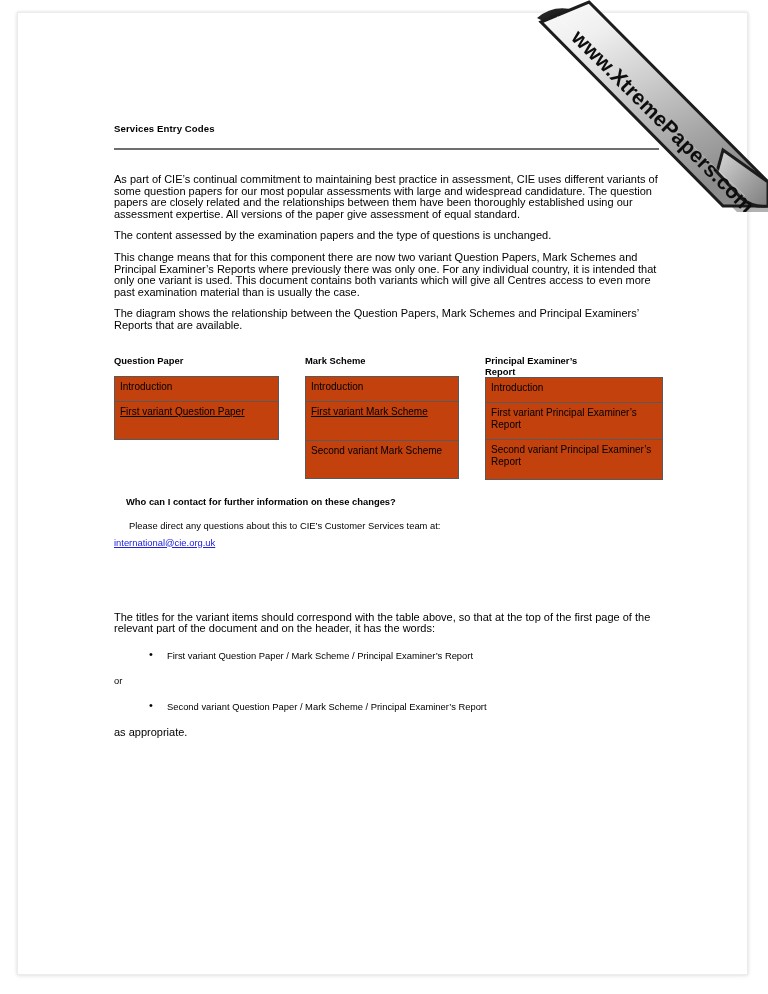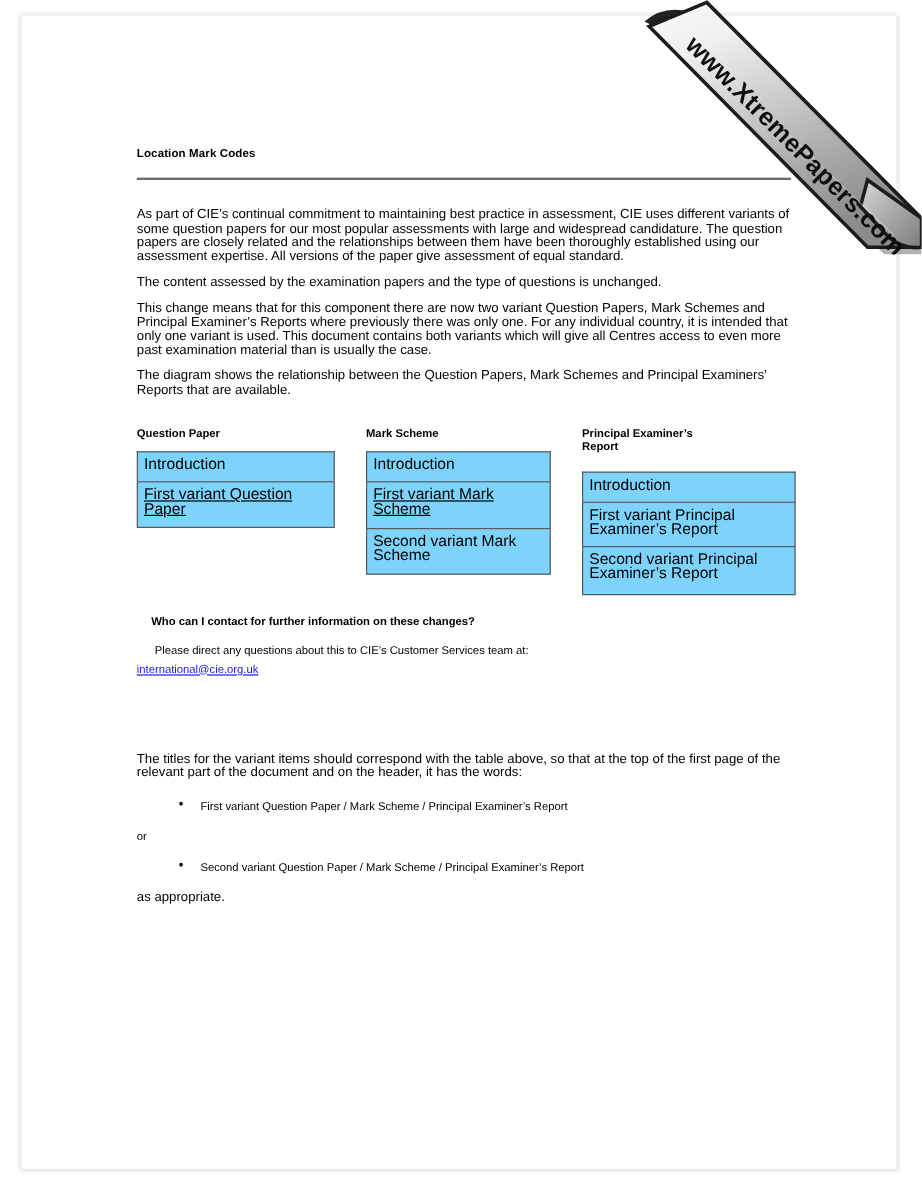--- a/index.html
+++ b/index.html
@@ -81,27 +81,27 @@
   .tbl-col.col-3 { width: 179px; }
 
   .col-head {
     font-size: 9.4px;
     font-weight: bold;
     line-height: 11.4px;
     color: #000;
     margin: 0 0 10px 0;
     min-height: 11.4px;
   }
-  .col-head.two-line { margin-bottom: 16px; }
+  .col-head.two-line { margin-bottom: 0px; }
 
   .cell {
-    background: #7dd3fc;
+    background: #c2410c;
     border: 1px solid #59595c;
     border-bottom: none;
-    font-size: 13px;
+    font-size: 10px;
     line-height: 11.6px;
     color: #000;
     padding: 4px 5px 4px 5px;
     box-sizing: border-box;
   }
   .cell:last-child {
     border-bottom: 1px solid #59595c;
   }
   .cell.h-intro { height: 25px; }
   .cell.h-first { height: 39px; text-decoration: underline; }
@@ -183,21 +183,21 @@
     letter-spacing: 0.2px;
   }
 </style>
 </head>
 <body>
 
 <div id="page-sheet">
 
   <div id="doc-content">
 
-    <div class="doc-title">Location Mark Codes</div>
+    <div class="doc-title">Services Entry Codes</div>
     <div class="title-rule"></div>
 
     <div class="sp-after-rule"></div>
     <p class="para">As part of CIE’s continual commitment to maintaining best practice in assessment, CIE uses different variants of some question papers for our most popular assessments with large and widespread candidature. The question papers are closely related and the relationships between them have been thoroughly established using our assessment expertise.  All versions of the paper give assessment of equal standard.</p>
 
     <div class="sp-para"></div>
     <p class="para">The content assessed by the examination papers and the type of questions is unchanged.</p>
 
     <div class="sp-para"></div>
     <p class="para">This change means that for this component there are now two variant Question Papers, Mark Schemes and Principal Examiner’s Reports where previously there was only one.  For any individual country, it is intended that only one variant is used.  This document contains both variants which will give all Centres access to even more past examination material than is usually the case.</p>

